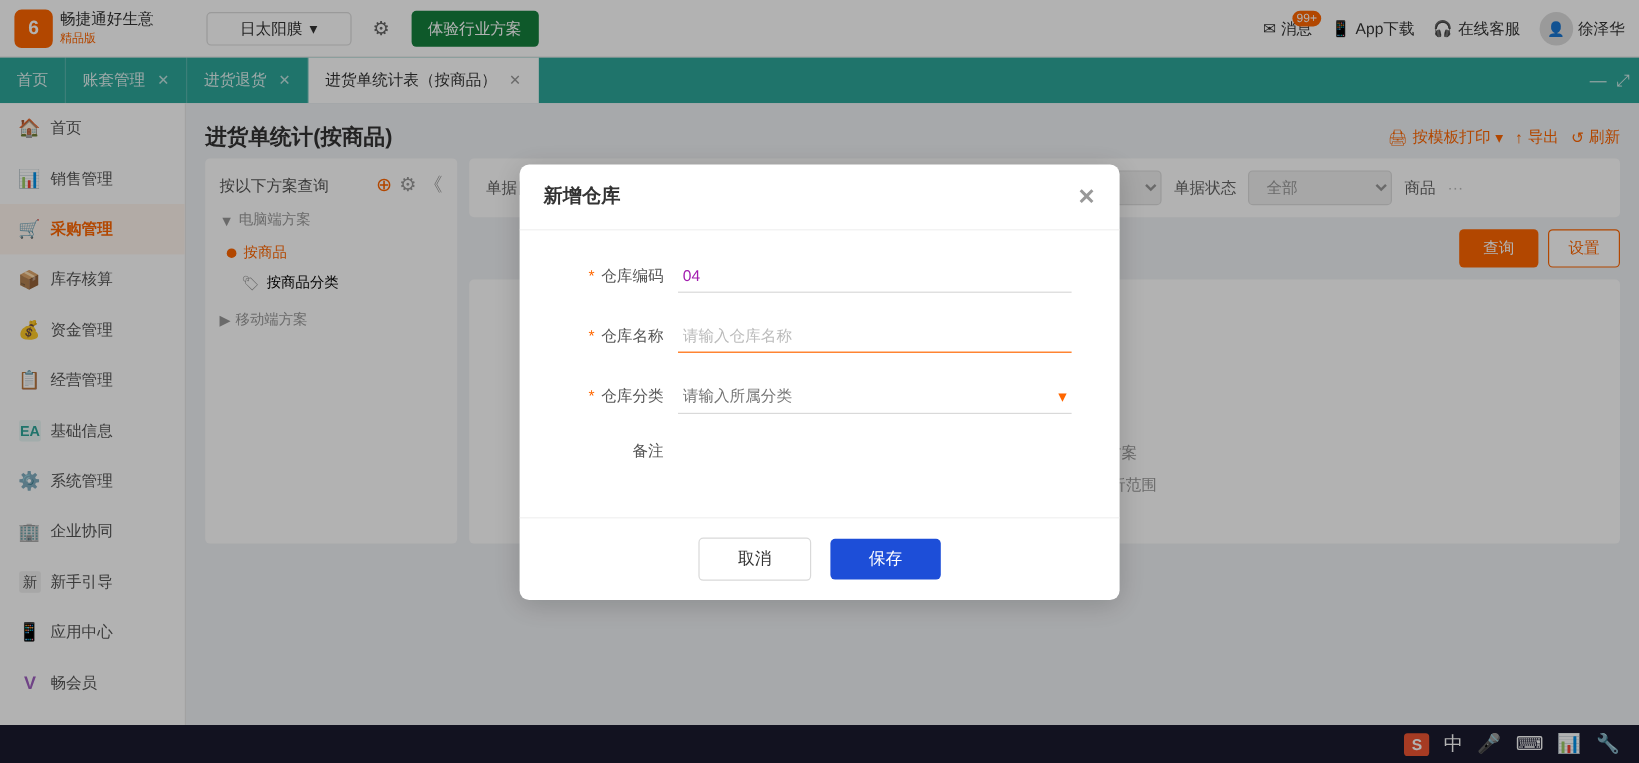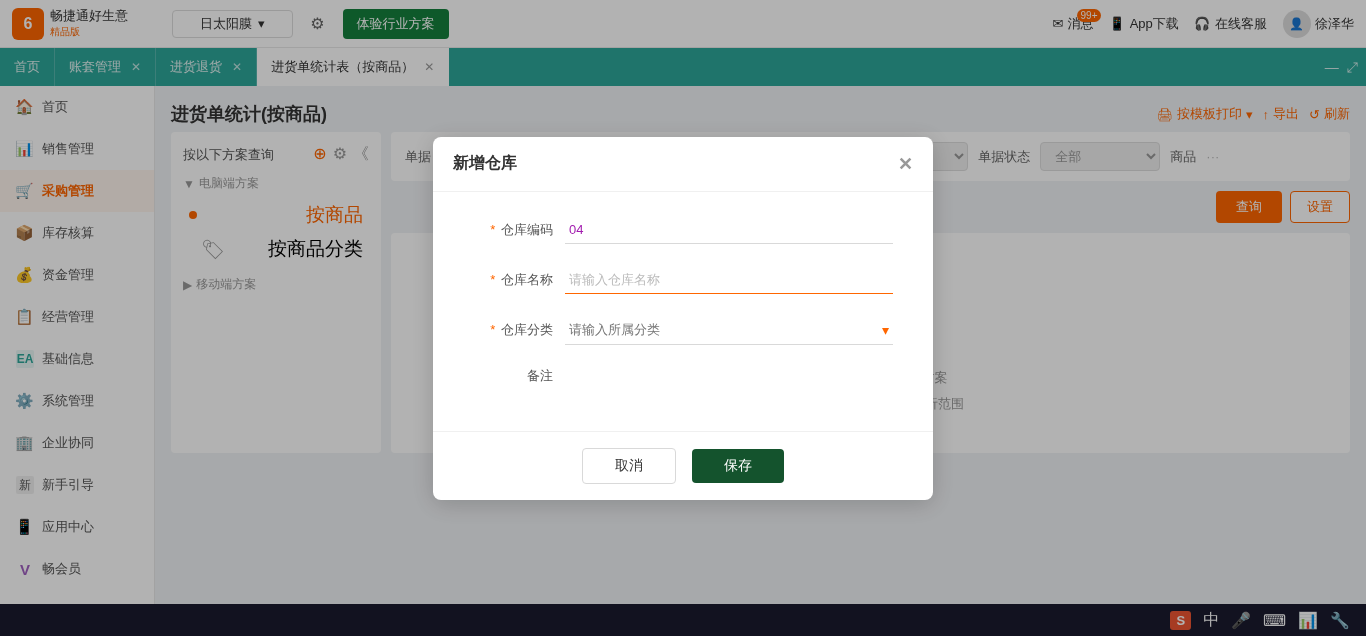--- a/index.html
+++ b/index.html
@@ -199,22 +199,21 @@
       cursor: pointer;
     }
     .refresh-btn { color: #f60; cursor: pointer; font-size: 13px; }
     .scheme-item {
       display: flex;
       align-items: center;
       gap: 6px;
       padding: 4px 6px;
       border-radius: 4px;
       cursor: pointer;
-      font-size: 19px;
-      justify-content: space-between;
+      font-size: 12px;
     }
     .scheme-item.active { color: #f60; }
     .scheme-item .dot {
       width: 8px; height: 8px;
       border-radius: 50%;
       background: #f60;
     }
 
     
     .right-content {
@@ -359,21 +358,21 @@
     .cancel-btn {
       background: #fff;
       color: #333;
       border: 1px solid #d9d9d9;
       border-radius: 4px;
       padding: 8px 32px;
       font-size: 14px;
       cursor: pointer;
     }
     .save-btn {
-      background: #14532d;
+      background: #1d4ed8;
       color: #fff;
       border: none;
       border-radius: 4px;
       padding: 8px 32px;
       font-size: 14px;
       cursor: pointer;
     }
     .step-num {
       width: 18px; height: 18px;
       border-radius: 50%;

